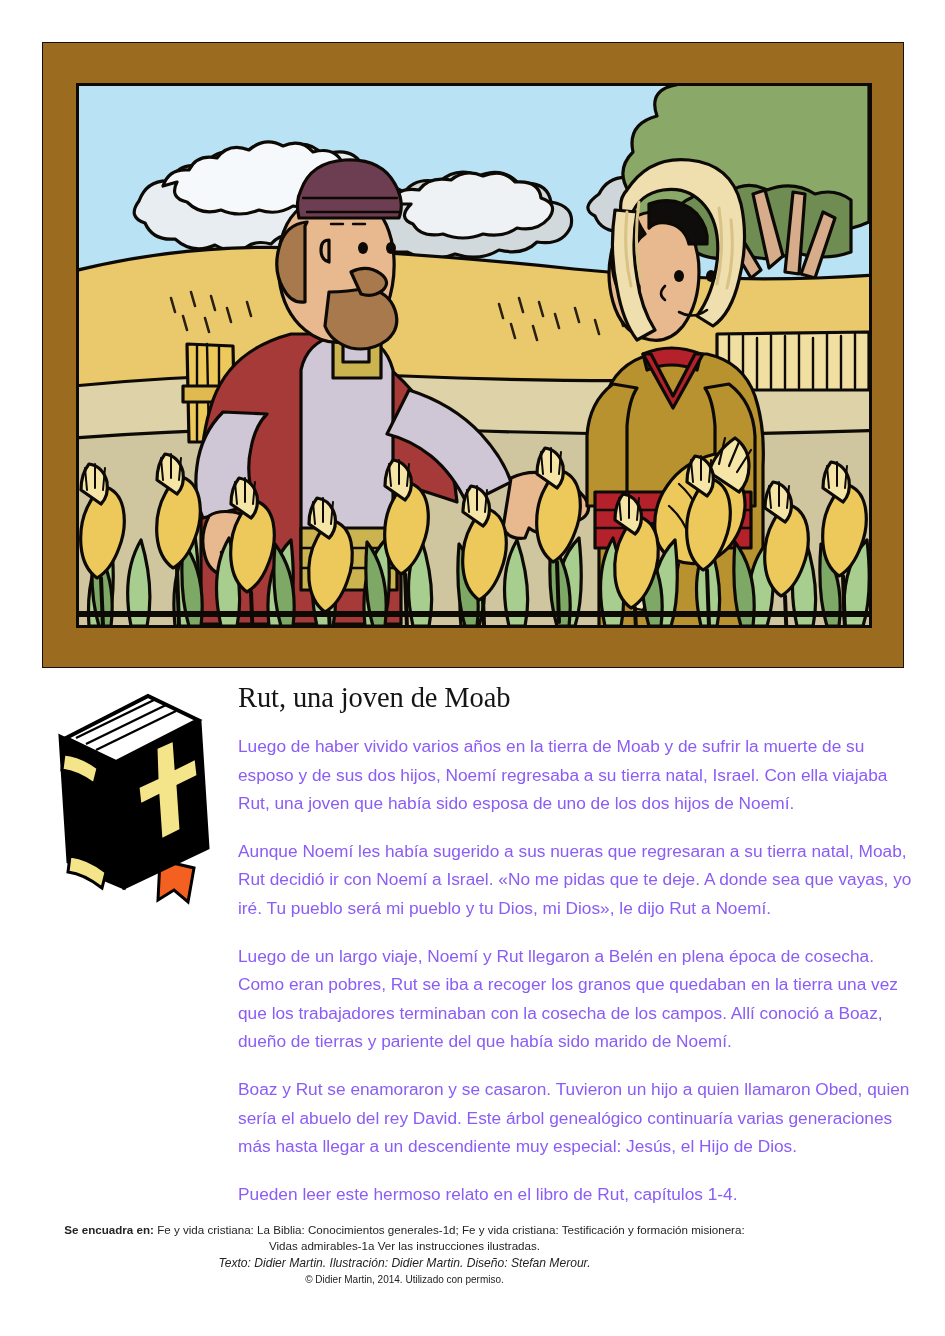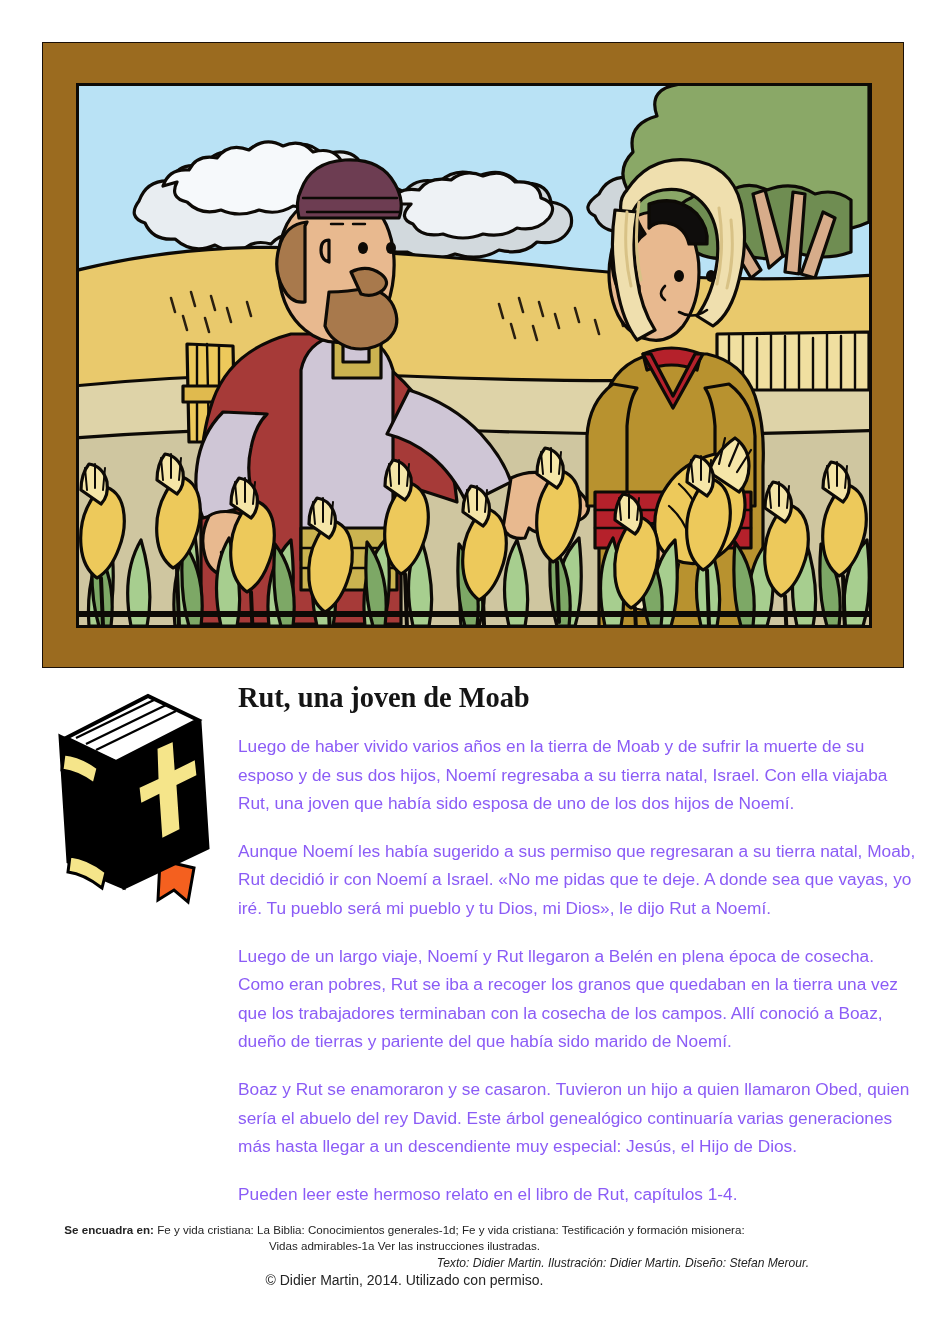--- a/index.html
+++ b/index.html
@@ -54,21 +54,21 @@
     height: 215px;
   }
   #article-body {
     position: absolute;
     left: 238px;
     top: 0;
     width: 678px;
   }
   #article-title {
     font-family: "Liberation Serif", "DejaVu Serif", serif;
-    font-weight: bold;
+    font-weight: normal;
     font-size: 28.5px;
     color: #151515;
     margin: 0 0 18px 0;
     letter-spacing: -0.1px;
   }
   .para {
     font-family: "Liberation Sans", sans-serif;
     font-size: 17.3px;
     line-height: 28.6px;
     color: #8b5cf6;
@@ -90,24 +90,23 @@
     font-size: 11.6px;
     line-height: 15.5px;
     padding: 0 62px;
   }
   #footer-line-1 .bold { font-weight: bold; }
   #footer-credits {
     font-size: 12.1px;
     line-height: 16.5px;
     font-style: italic;
     margin-top: 2px;
-    text-align: right;
   }
   #footer-copyright {
-    font-size: 14px;
+    font-size: 10px;
     line-height: 16.5px;
     margin-top: 0px;
   }
 </style>
 </head>
 <body>
 
 <div id="illustration-frame">
   <div id="illustration-canvas">
     <svg width="790" height="539" viewBox="0 0 790 539" xmlns="http://www.w3.org/2000/svg">
@@ -415,21 +414,21 @@
       <path d="M104 58 l18 -8 l2 28 l20 -10 l2 18 l-20 10 l3 44 l-20 10 l-3 -44 l-18 9 l-2 -18 l19 -9 z" fill="#f5e58a" stroke="#000" stroke-width="3"></path>
 
       <path d="M12 64 q18 2 34 14 l-4 16 q-16 -12 -32 -14 z" fill="#f5e58a" stroke="#000" stroke-width="3"></path>
       <path d="M18 166 q18 2 36 16 l-4 16 q-18 -14 -34 -16 z" fill="#f5e58a" stroke="#000" stroke-width="3"></path>
     </svg>
   </div>
 
   <div id="article-body">
     <h1 id="article-title">Rut, una joven de Moab</h1>
     <p class="para">Luego de haber vivido varios años en la tierra de Moab y de sufrir la muerte de su esposo y de sus dos hijos, Noemí regresaba a su tierra natal, Israel. Con ella viajaba Rut, una joven que había sido esposa de uno de los dos hijos de Noemí.</p>
-    <p class="para">Aunque Noemí les había sugerido a sus permiso que regresaran a su tierra natal, Moab, Rut decidió ir con Noemí a Israel. «No me pidas que te deje. A donde sea que vayas, yo iré. Tu pueblo será mi pueblo y tu Dios, mi Dios», le dijo Rut a Noemí.</p>
+    <p class="para">Aunque Noemí les había sugerido a sus nueras que regresaran a su tierra natal, Moab, Rut decidió ir con Noemí a Israel. «No me pidas que te deje. A donde sea que vayas, yo iré. Tu pueblo será mi pueblo y tu Dios, mi Dios», le dijo Rut a Noemí.</p>
     <p class="para">Luego de un largo viaje, Noemí y Rut llegaron a Belén en plena época de cosecha. Como eran pobres, Rut se iba a recoger los granos que quedaban en la tierra una vez que los trabajadores terminaban con la cosecha de los campos. Allí conoció a Boaz, dueño de tierras y pariente del que había sido marido de Noemí.</p>
     <p class="para">Boaz y Rut se enamoraron y se casaron. Tuvieron un hijo a quien llamaron Obed, quien sería el abuelo del rey David. Este árbol genealógico continuaría varias generaciones más hasta llegar a un descendiente muy especial: Jesús, el Hijo de Dios.</p>
     <p class="para">Pueden leer este hermoso relato en el libro de Rut, capítulos 1-4.</p>
   </div>
 </div>
 
 <div id="footer">
   <div id="footer-line-1">
     <span class="bold">Se encuadra en:</span><span> Fe y vida cristiana: La Biblia: Conocimientos generales-1d; Fe y vida cristiana: Testificación y formación misionera: Vidas admirables-1a Ver las instrucciones ilustradas.</span>
   </div>

